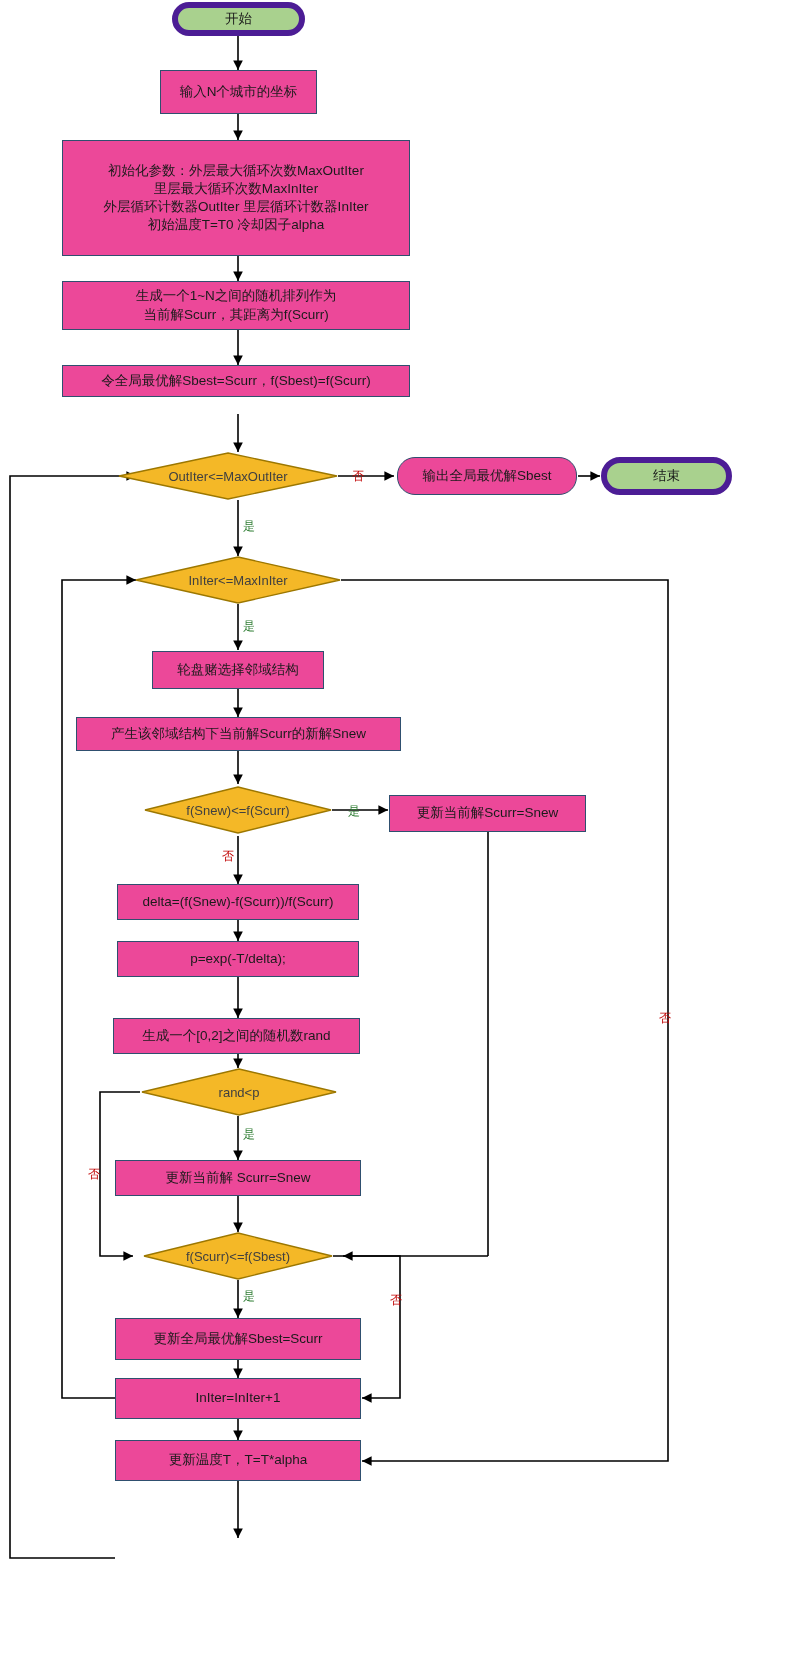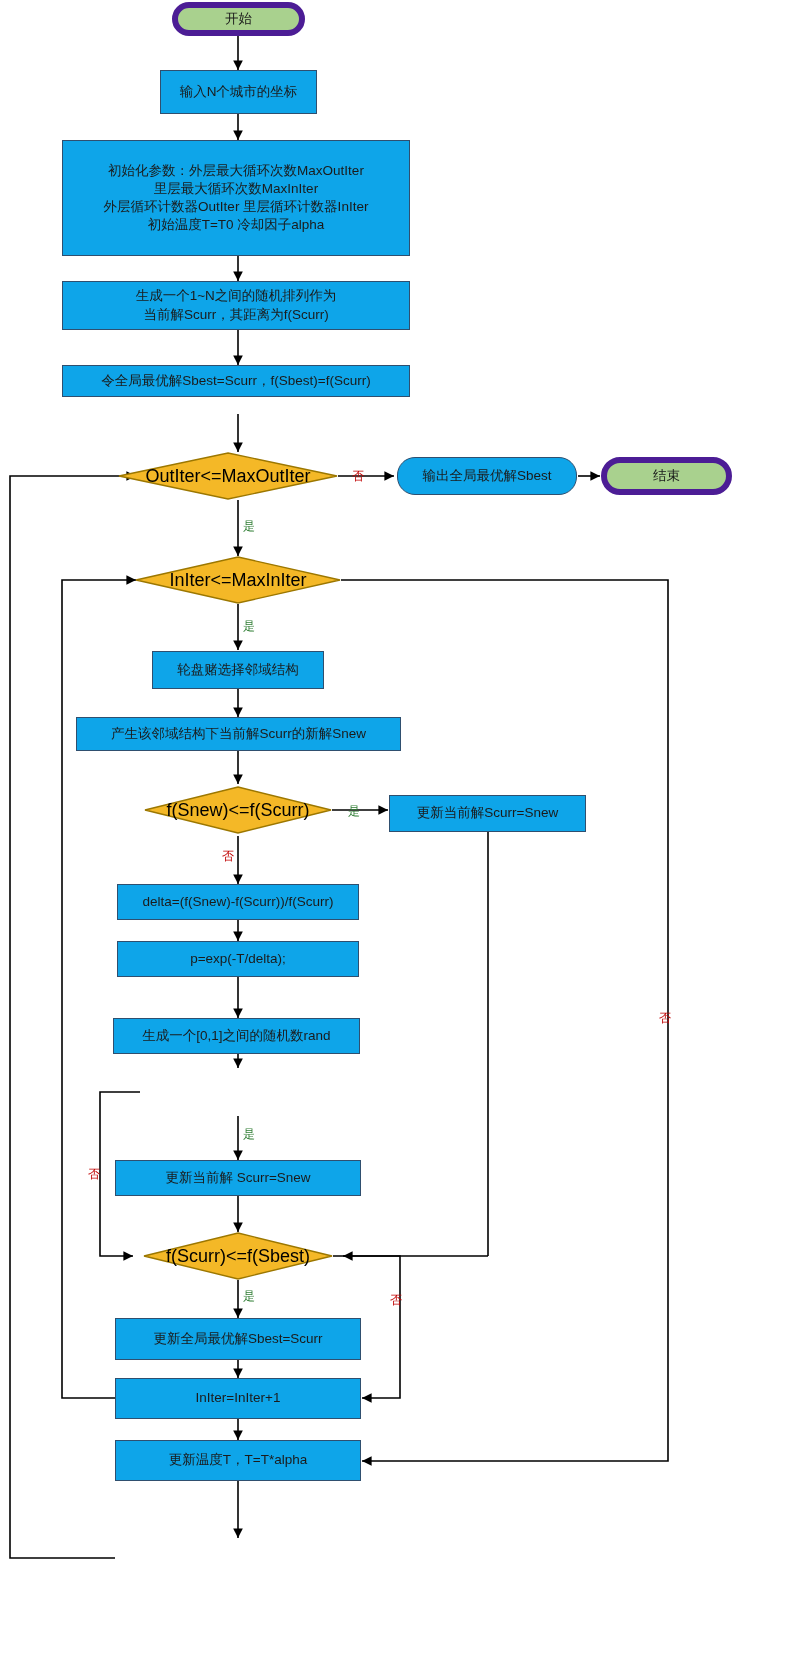--- a/index.html
+++ b/index.html
@@ -23,21 +23,21 @@
     display: flex;
     align-items: center;
     justify-content: center;
     text-align: center;
     color: #1b1b1b;
     font-size: 13.5px;
     line-height: 1.35;
     white-space: pre-line;
   }
   .proc {
-    background: #0ea5e9;
+    background: #ec4899;
     border: 1px solid #2f4f6f;
   }
   .term {
     background: #a9d18e;
     border: 6px solid #4c1d95;
     border-radius: 22px;
   }
   .dec-wrap {
     position: absolute;
   }
@@ -49,22 +49,22 @@
   }
   .dec-label {
     position: absolute;
     left: 0;
     top: 0;
     width: 100%;
     height: 100%;
     display: flex;
     align-items: center;
     justify-content: center;
-    font-size: 18px;
-    color: #000000;
+    font-size: 13px;
+    color: #404040;
     text-align: center;
   }
   .edge-label {
     position: absolute;
     font-size: 12px;
     color: #c00000;
   }
   .edge-label.yes {
     color: #2e7d32;
   }
@@ -226,23 +226,29 @@
 
   <div class="node proc" style="left:117px; top:884px; width:242px; height:36px;">
     <span>delta=(f(Snew)-f(Scurr))/f(Scurr)</span>
   </div>
 
   <div class="node proc" style="left:117px; top:941px; width:242px; height:36px;">
     <span>p=exp(-T/delta);</span>
   </div>
 
   <div class="node proc" style="left:113px; top:1018px; width:247px; height:36px;">
-    <span>生成一个[0,1]之间的随机数rand</span>
-  </div>
-
+    <span>生成一个[0,2]之间的随机数rand</span>
+  </div>
+
+  <div class="dec-wrap" style="left:141px; top:1068px; width:196px; height:48px;">
+    <svg width="196" height="48" viewBox="0 0 196 48">
+      <polygon points="98,1 195,24 98,47 1,24" fill="#f4b827" stroke="#9c7700" stroke-width="1.4"></polygon>
+    </svg>
+    <div class="dec-label">rand&lt;p</div>
+  </div>
   <div class="edge-label yes" style="left:243px; top:1126px;">是</div>
   <div class="edge-label" style="left:88px; top:1166px;">否</div>
 
   <div class="node proc" style="left:115px; top:1160px; width:246px; height:36px;">
     <span>更新当前解 Scurr=Snew</span>
   </div>
 
   <div class="dec-wrap" style="left:143px; top:1232px; width:190px; height:48px;">
     <svg width="190" height="48" viewBox="0 0 190 48">
       <polygon points="95,1 189,24 95,47 1,24" fill="#f4b827" stroke="#9c7700" stroke-width="1.4"></polygon>

